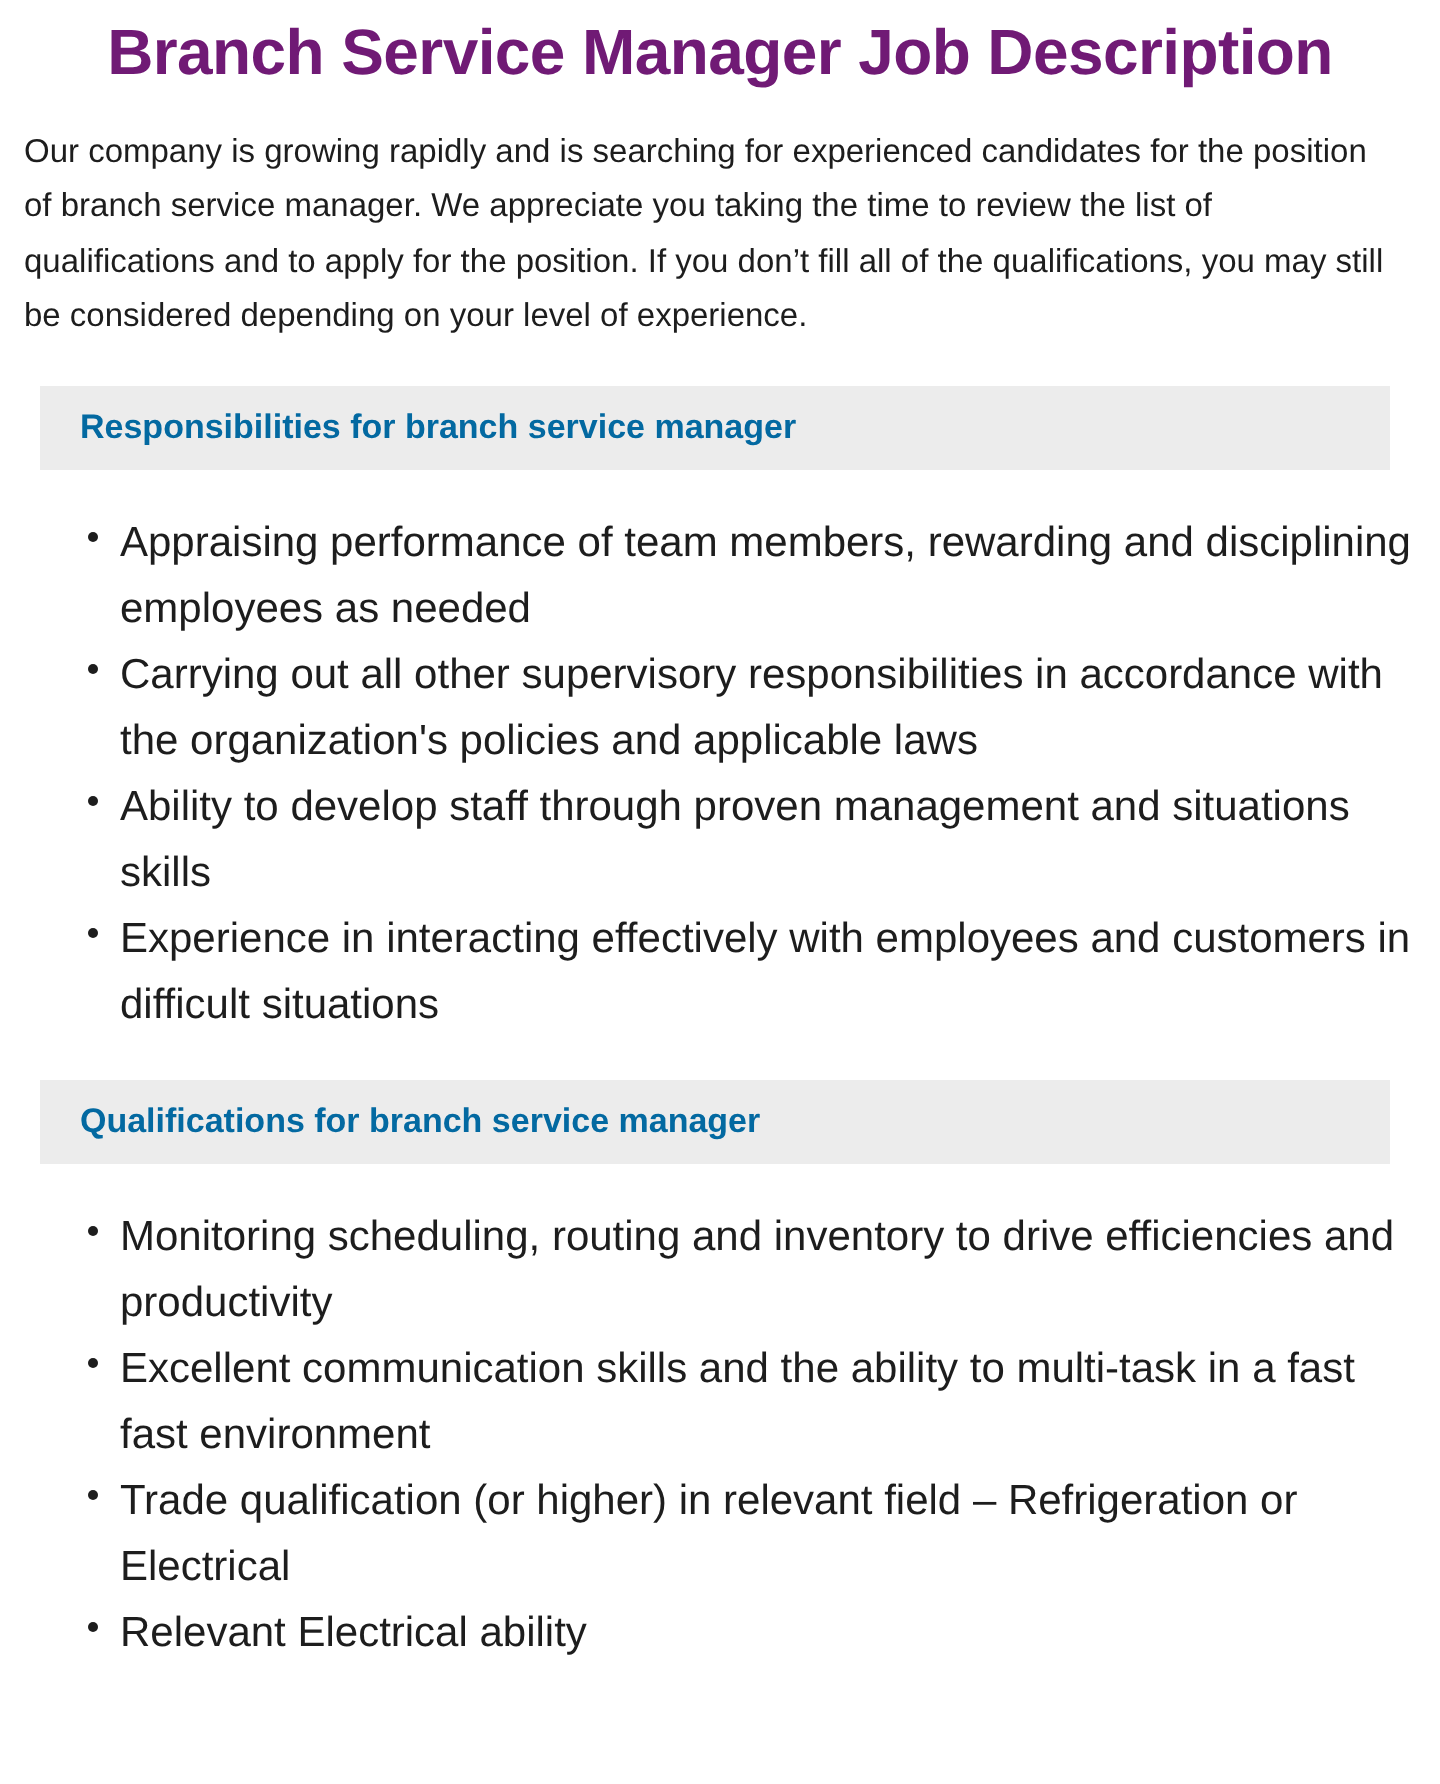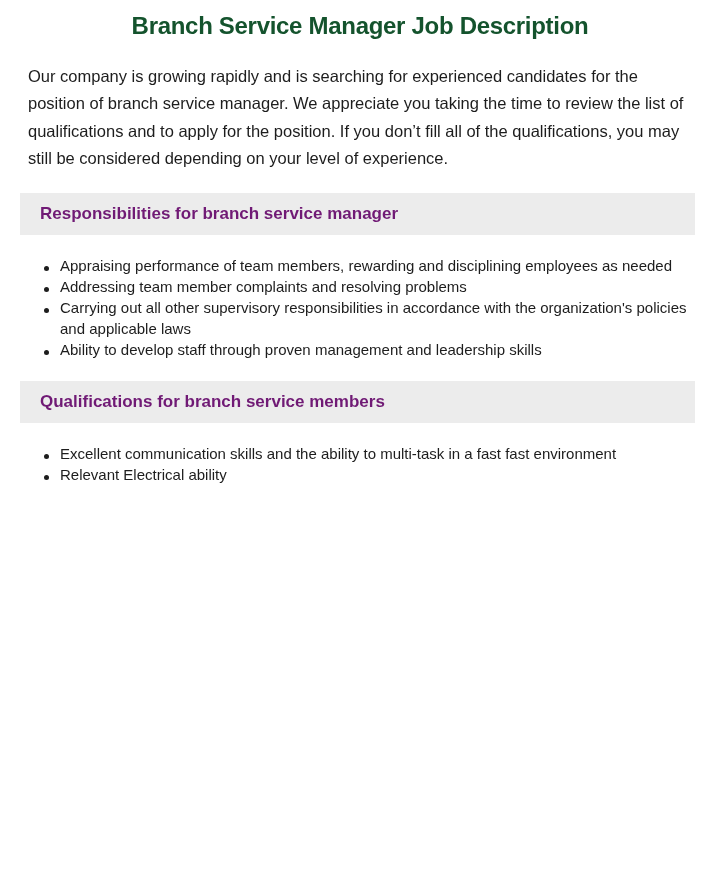--- a/index.html
+++ b/index.html
@@ -10,48 +10,48 @@
   }
   body {
     width: 720px;
     height: 892px;
     overflow: hidden;
     font-family: "Liberation Sans", sans-serif;
     color: var(--text-color, #1d1d1d);
   }
   .page-title {
     margin: 8px 20px 0 20px;
-    font-size: 24px;
+    font-size: 32px;
     line-height: 36px;
     font-weight: bold;
     text-align: center;
     letter-spacing: -0.3px;
-    color: #14532d;
+    color: #701a75;
   }
   .intro {
-    margin: 19px 24px 0 28px;
+    margin: 19px 24px 0 12px;
     font-size: 16.5px;
     line-height: 27.3px;
   }
   .section-bar {
     margin: 21px 25px 0 20px;
     height: 42px;
     line-height: 42px;
     padding-left: 20px;
     background: var(--bar-bg, #ececec);
     font-size: 17px;
     font-weight: bold;
-    color: #701a75;
+    color: #0369a1;
   }
   ul.bullets {
     margin: 20px 10px 0 20px;
     padding: 0 0 0 40px;
     list-style: none;
-    font-size: 15px;
-    line-height: 21px;
+    font-size: 21px;
+    line-height: 33px;
   }
   ul.bullets li {
     position: relative;
   }
   ul.bullets li::before {
     content: "";
     position: absolute;
     left: -16px;
     top: 11px;
     width: 5px;
@@ -64,23 +64,25 @@
 <body style="--bar-bg: #ececec; --text-color: #1d1d1d;">
 
 <h1 class="page-title">Branch Service Manager Job Description</h1>
 
 <p class="intro">Our company is growing rapidly and is searching for experienced candidates for the position of branch service manager. We appreciate you taking the time to review the list of qualifications and to apply for the position. If you don’t fill all of the qualifications, you may still be considered depending on your level of experience.</p>
 
 <div class="section-bar">Responsibilities for branch service manager</div>
 
 <ul class="bullets">
     <li>Appraising performance of team members, rewarding and disciplining employees as needed</li>
-    <li>Addressing team member complaints and resolving problems</li>
     <li>Carrying out all other supervisory responsibilities in accordance with the organization's policies and applicable laws</li>
-    <li>Ability to develop staff through proven management and leadership skills</li>
+    <li>Ability to develop staff through proven management and situations skills</li>
+    <li>Experience in interacting effectively with employees and customers in difficult situations</li>
   </ul>
 
-<div class="section-bar">Qualifications for branch service members</div>
+<div class="section-bar">Qualifications for branch service manager</div>
 
 <ul class="bullets">
+    <li>Monitoring scheduling, routing and inventory to drive efficiencies and productivity</li>
     <li>Excellent communication skills and the ability to multi-task in a fast fast environment</li>
+    <li>Trade qualification (or higher) in relevant field – Refrigeration or Electrical</li>
     <li>Relevant Electrical ability</li>
   </ul>
 
 </body></html>

